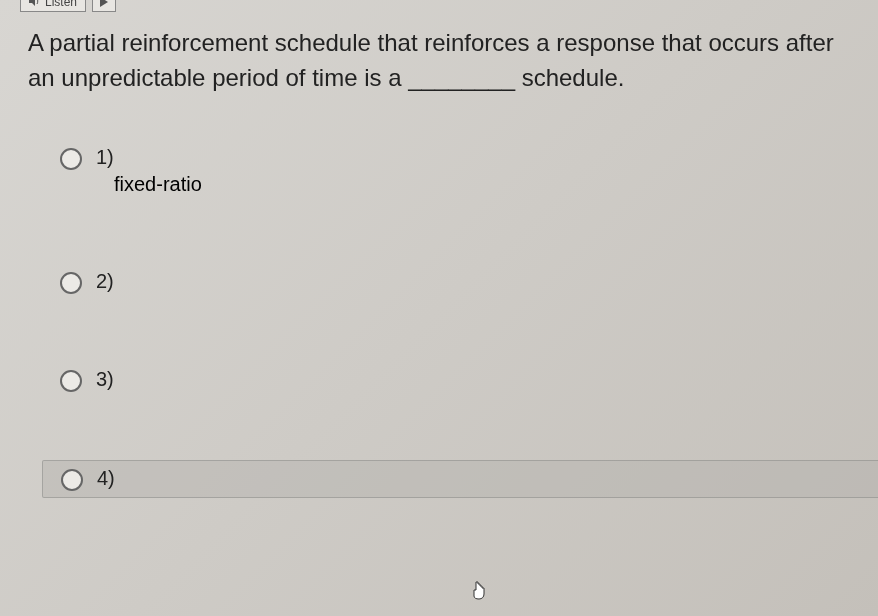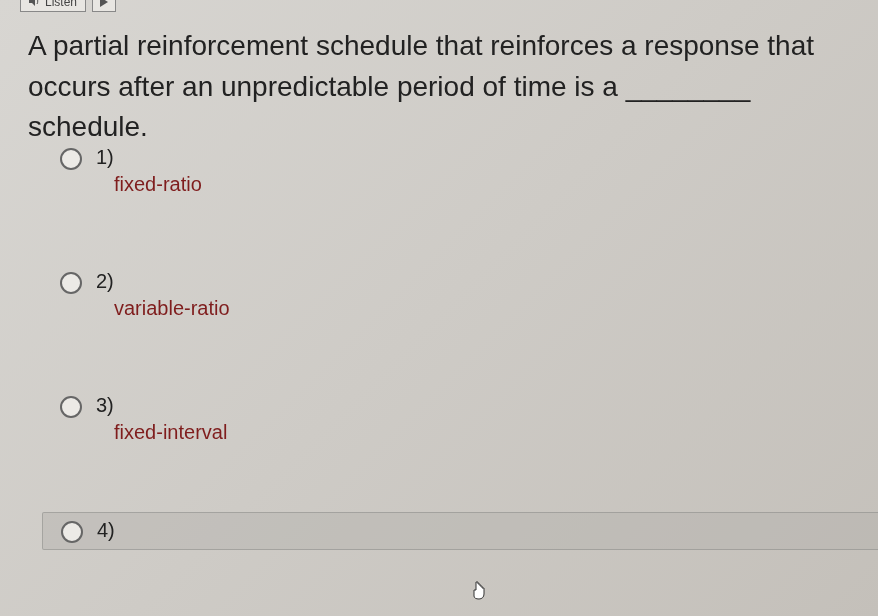--- a/index.html
+++ b/index.html
@@ -37,21 +37,21 @@
     height: 20px;
     display: flex;
     align-items: center;
     justify-content: center;
   }
   .question {
     position: absolute;
     top: 26px;
     left: 28px;
     right: 18px;
-    font-size: 28px;
+    font-size: 24px;
     line-height: 1.45;
     color: #222;
   }
   .options {
     position: absolute;
     top: 140px;
     left: 60px;
     right: 40px;
   }
   .option {
@@ -80,21 +80,21 @@
   }
   .opt-body {
     margin-left: 14px;
   }
   .opt-num {
     font-size: 20px;
     color: #222;
   }
   .opt-text {
     font-size: 20px;
-    color: #7f1d1d;
+    color: #000000;
     margin-left: 18px;
     margin-top: 4px;
   }
   .cursor {
     position: absolute;
     bottom: 12px;
     left: 470px;
   }
 </style>
 </head>
@@ -128,29 +128,27 @@
     <div class="opt-body">
       <div class="opt-num">1)</div>
       <div class="opt-text">fixed-ratio</div>
     </div>
   </div>
 
   <div class="option">
     <div class="radio"></div>
     <div class="opt-body">
       <div class="opt-num">2)</div>
-      <div class="opt-text">variable-ratio</div>
     </div>
   </div>
 
   <div class="option">
     <div class="radio"></div>
     <div class="opt-body">
       <div class="opt-num">3)</div>
-      <div class="opt-text">fixed-interval</div>
     </div>
   </div>
 
   <div class="option hover">
     <div class="radio"></div>
     <div class="opt-body">
       <div class="opt-num">4)</div>
     </div>
   </div>
 

